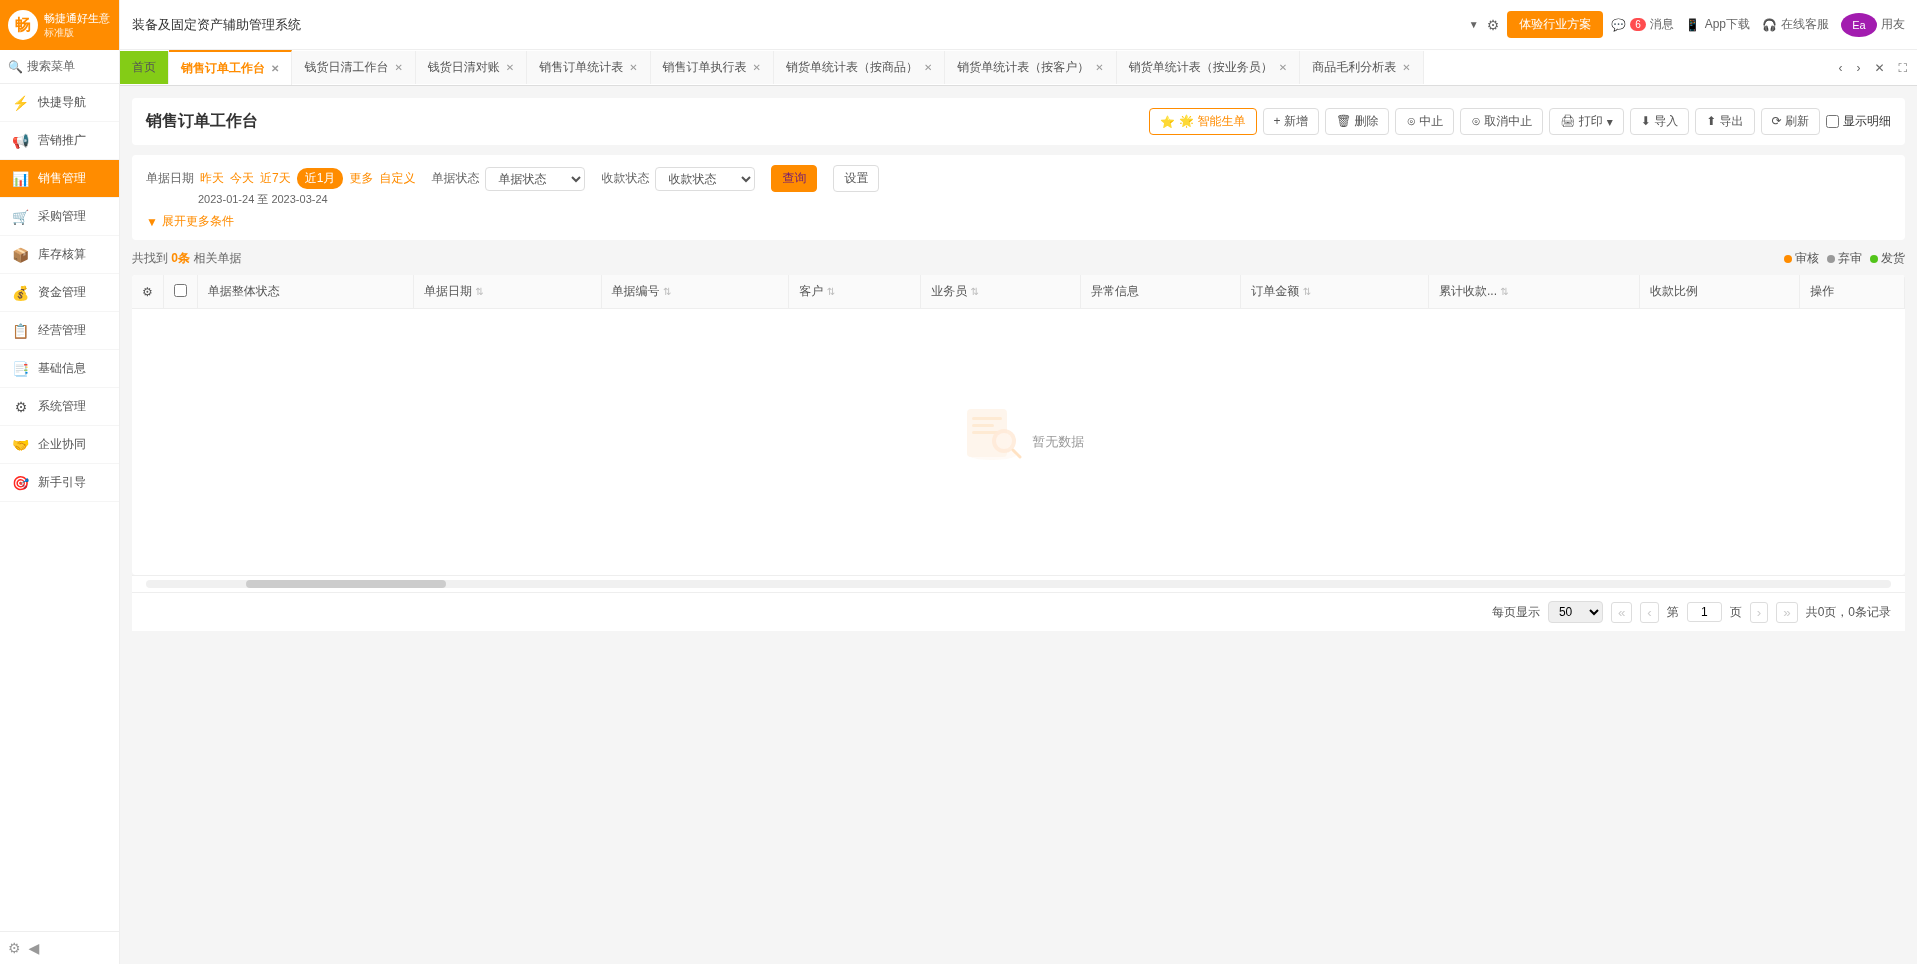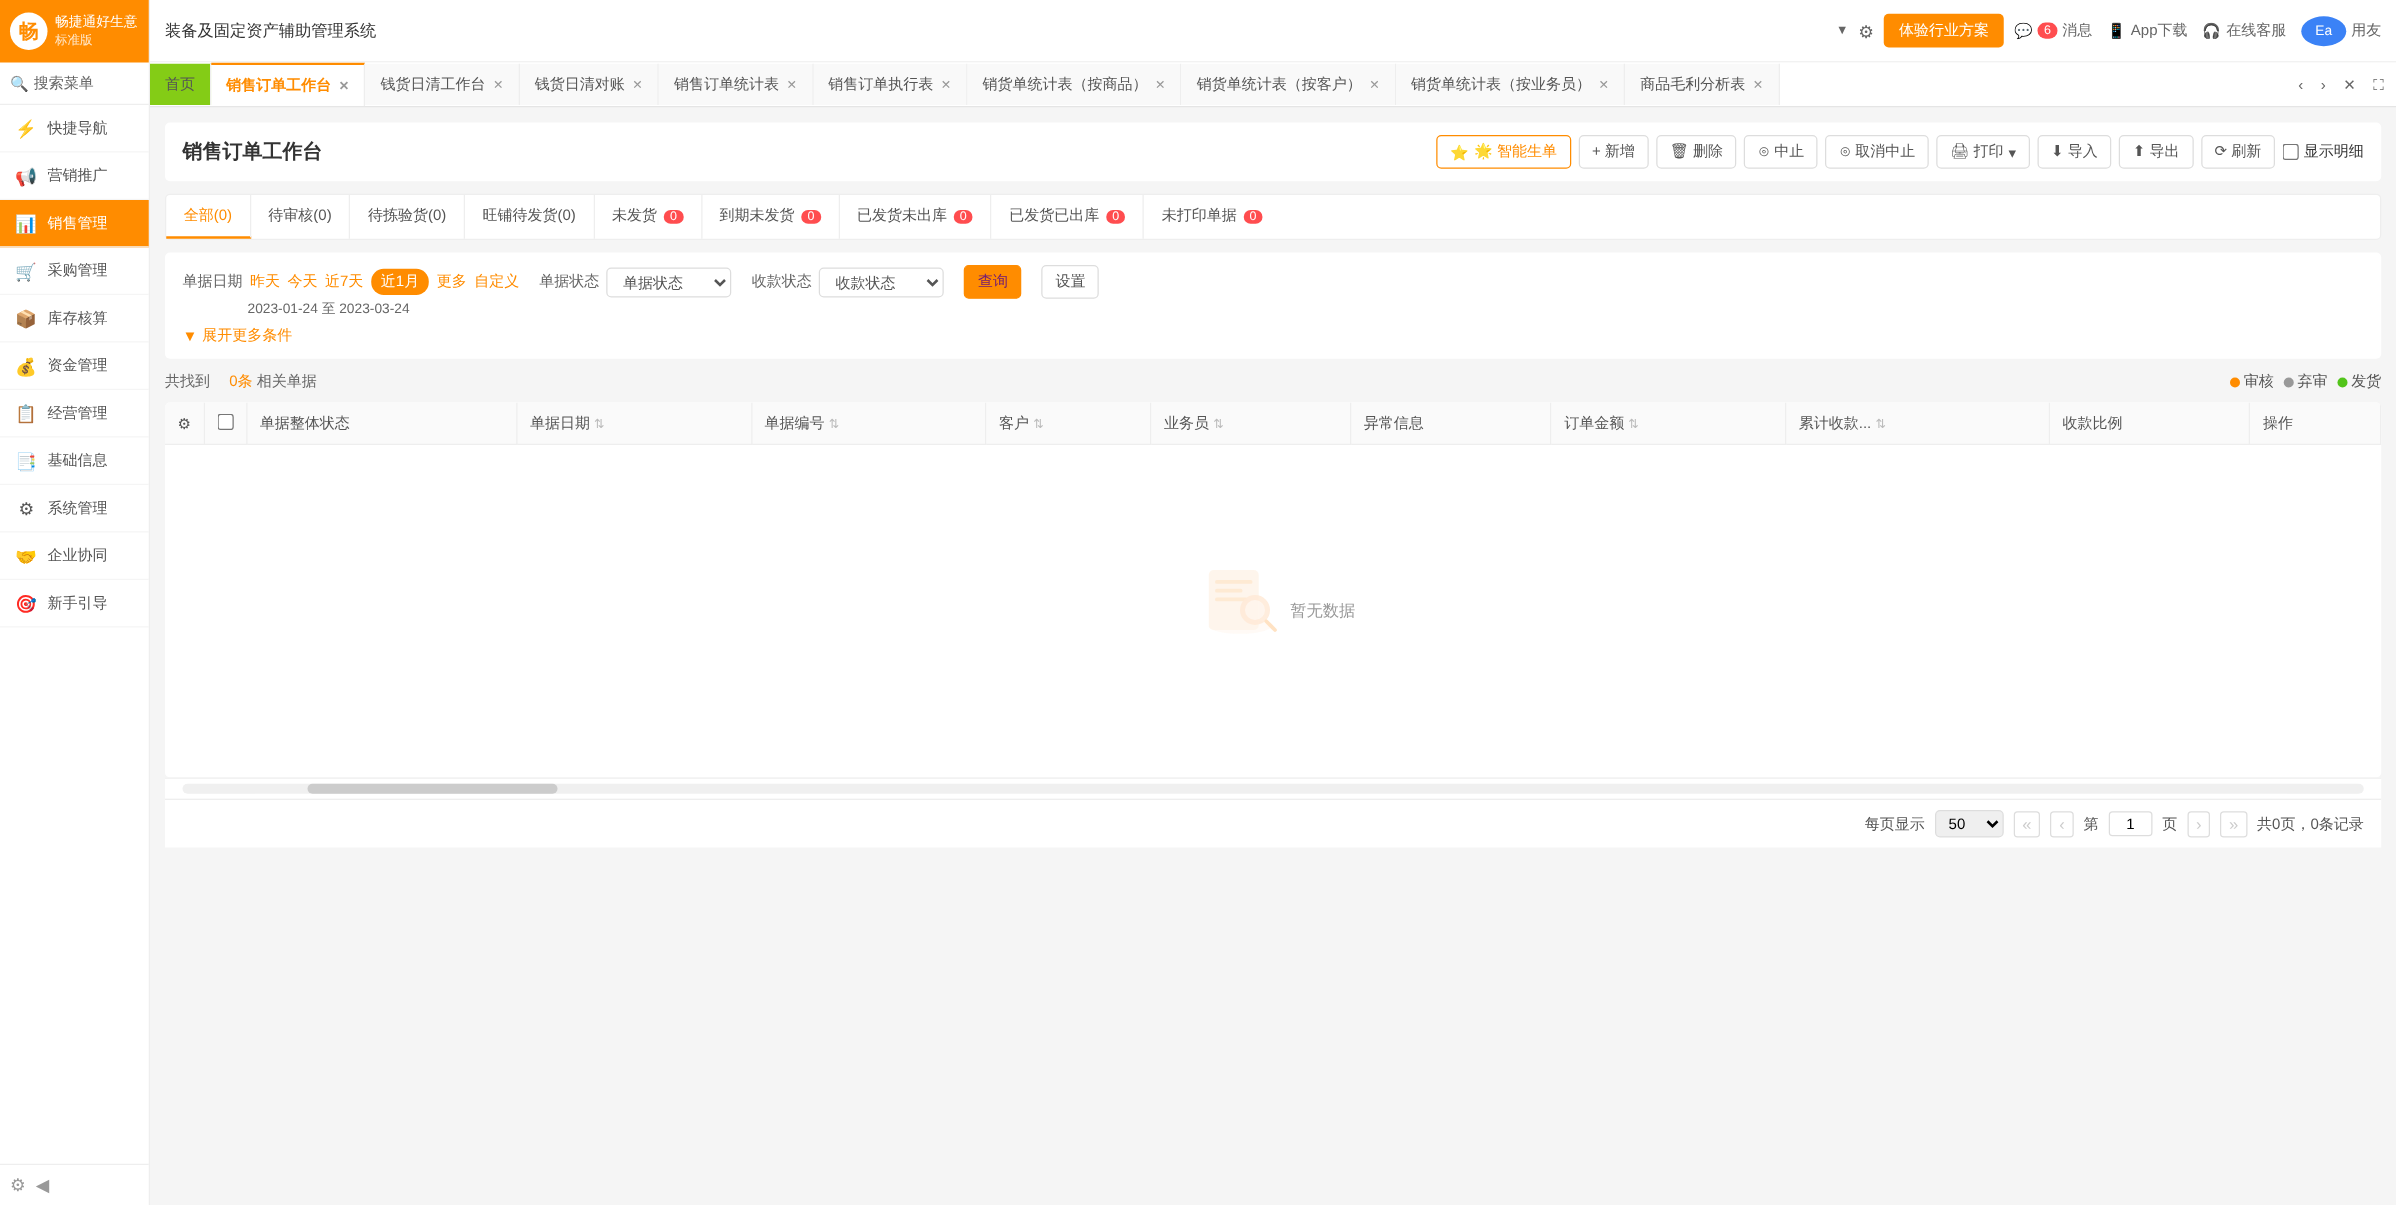--- a/index.html
+++ b/index.html
@@ -22,21 +22,21 @@
     .main { flex: 1; display: flex; flex-direction: column; overflow: hidden; }
 
     
     .topbar { height: 50px; background: #fff; border-bottom: 1px solid #eee; display: flex; align-items: center; padding: 0 12px; gap: 8px; flex-shrink: 0; }
     .topbar-title { flex: 1; font-size: 13px; color: #333; }
     .topbar-btn-orange { background: #ff8c00; color: #fff; border: none; border-radius: 4px; padding: 5px 12px; cursor: pointer; font-size: 12px; }
     .topbar-icons { display: flex; align-items: center; gap: 12px; margin-left: auto; }
     .topbar-icon-item { display: flex; align-items: center; gap: 4px; color: #666; cursor: pointer; font-size: 12px; }
     .topbar-badge { background: #ff4d4f; color: #fff; border-radius: 10px; padding: 1px 5px; font-size: 10px; }
     .topbar-user { display: flex; align-items: center; gap: 4px; color: #666; cursor: pointer; }
-    .topbar-avatar { width: 36px; height: 24px; background: #3b82f6; border-radius: 50%; display: flex; align-items: center; justify-content: center; color: #fff; font-size: 11px; }
+    .topbar-avatar { width: 36px; height: 24px; background: #a21caf; border-radius: 50%; display: flex; align-items: center; justify-content: center; color: #fff; font-size: 11px; }
 
     
     .tabs-bar { display: flex; align-items: center; background: #fff; border-bottom: 1px solid #ddd; flex-shrink: 0; overflow: hidden; }
     .tab-item { display: flex; align-items: center; padding: 8px 12px; border-right: 1px solid #eee; cursor: pointer; white-space: nowrap; font-size: 12px; color: #555; background: #f9f9f9; gap: 4px; flex-shrink: 0; }
     .tab-item.active { background: #fff; color: #ff8c00; border-top: 2px solid #ff8c00; font-weight: bold; }
     .tab-item.home { background: #84cc16; }
     .tab-close { color: #999; font-size: 10px; margin-left: 2px; }
     .tabs-nav-btns { display: flex; align-items: center; margin-left: auto; padding: 0 4px; gap: 2px; }
     .tabs-nav-btn { cursor: pointer; padding: 4px 6px; color: #666; font-size: 12px; }
 
@@ -284,31 +284,20 @@
         <button class="btn-action">
           <span>⟳ 刷新</span>
         </button>
         <label style="display:flex;align-items:center;gap:4px;cursor:pointer;">
           <input type="checkbox" style="">
           <span>显示明细</span>
         </label>
       </div>
     </div>
 
-    <div class="filter-tabs">
-      <div class="filter-tab active">全部(0)</div>
-      <div class="filter-tab">待审核(0)</div>
-      <div class="filter-tab">待拣验货(0)</div>
-      <div class="filter-tab">旺铺待发货(0)</div>
-      <div class="filter-tab">未发货 <span class="badge-red">0</span></div>
-      <div class="filter-tab">到期未发货 <span class="badge-red">0</span></div>
-      <div class="filter-tab">已发货未出库 <span class="badge-red">0</span></div>
-      <div class="filter-tab">已发货已出库 <span class="badge-red">0</span></div>
-      <div class="filter-tab">未打印单据 <span class="badge-red">0</span></div>
-    </div>
 
     <div class="filter-bar">
       <div class="filter-row">
         <div class="filter-item">
           <span class="filter-label">单据日期</span>
           <span class="filter-link">昨天</span>
           <span class="filter-link">今天</span>
           <span class="filter-link">近7天</span>
           <span class="filter-link active">近1月</span>
           <span class="filter-link">更多</span>
@@ -334,21 +323,21 @@
       </div>
       <div class="filter-expand">
         <span>▼</span>
         <span>展开更多条件</span>
       </div>
     </div>
 
     <div class="results-bar">
       <div>
         <span>共找到</span>
-        <span style="color:#ff8c00;font-weight:normal;margin-left:12px;">0条</span>
+        <span style="color:#ff8c00;font-weight:bold;">0条</span>
         <span>相关单据</span>
       </div>
       <div class="results-actions">
         <span class="result-action-btn">
           <span class="dot dot-orange"></span>
           <span>审核</span>
         </span>
         <span class="result-action-btn">
           <span class="dot dot-gray"></span>
           <span>弃审</span>

